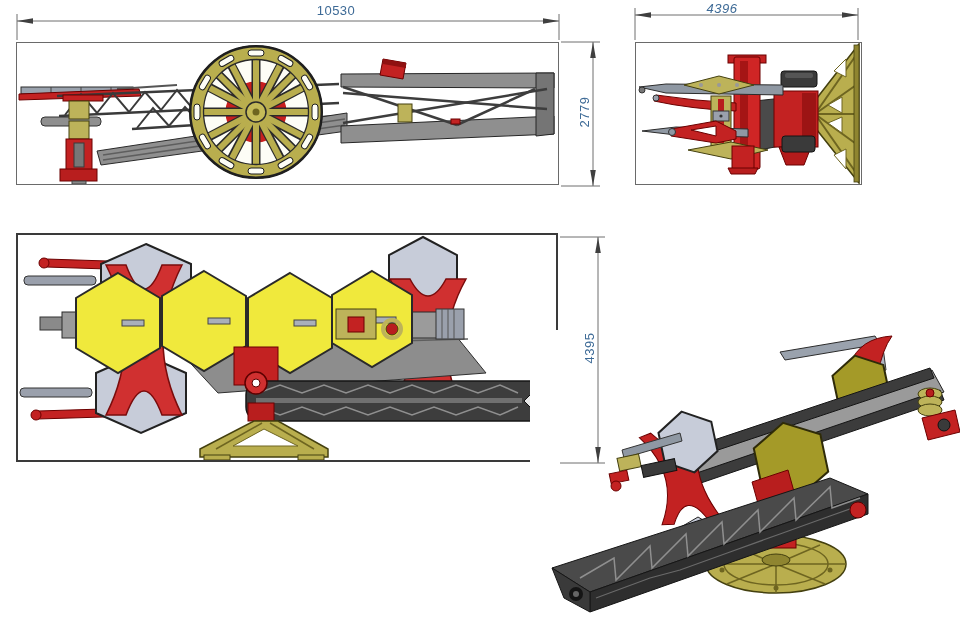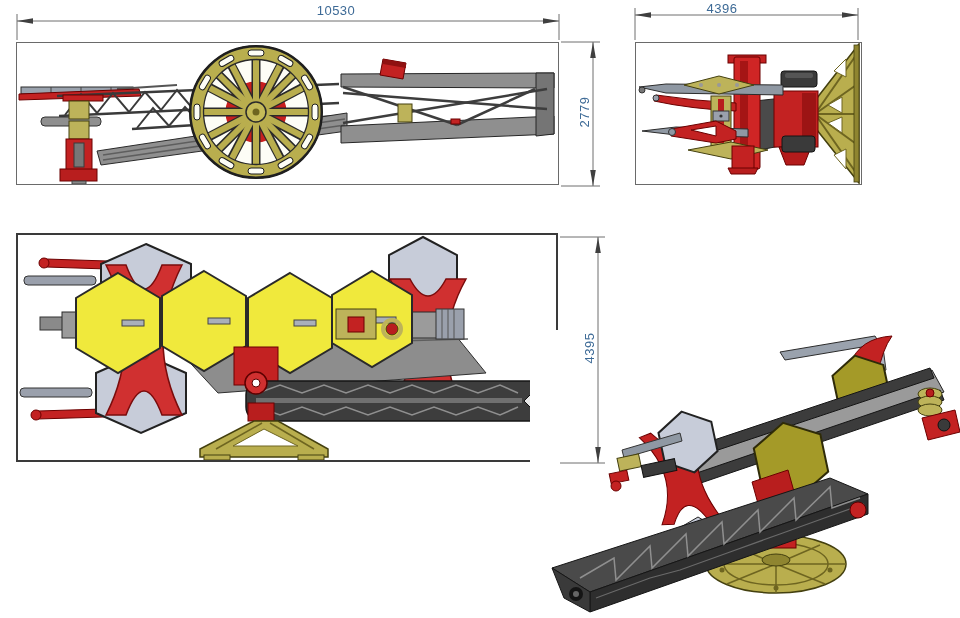--- a/index.html
+++ b/index.html
@@ -404,16 +404,16 @@
         <polygon points="593,186 590.2,170 595.8,170"></polygon>
       <polygon points="635,15 651,12.2 651,17.8"></polygon>
         <polygon points="858,15 842,12.2 842,17.8"></polygon>
       <polygon points="598,237 595.2,253 600.8,253"></polygon>
         <polygon points="598,463 595.2,447 600.8,447"></polygon>
     </g>
   </svg>
 
   <div class="dimlabel" style="left:336px;top:10px;">10530</div>
   <div class="dimlabel vert" style="left:584px;top:112px;">2779</div>
-  <div class="dimlabel" style="left:722px;top:8px;">4396</div>
+  <div class="dimlabel" style="left:722px;top:8px;font-style:italic;">4396</div>
   <div class="dimlabel vert" style="left:589px;top:348px;">4395</div>
 
 </div>
 
 </body></html>

